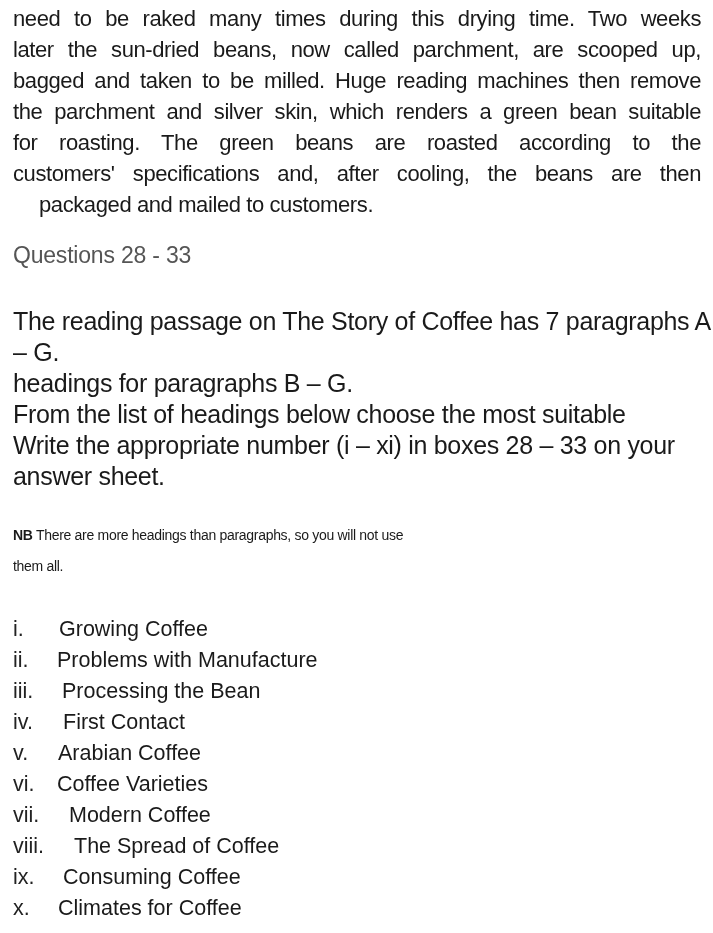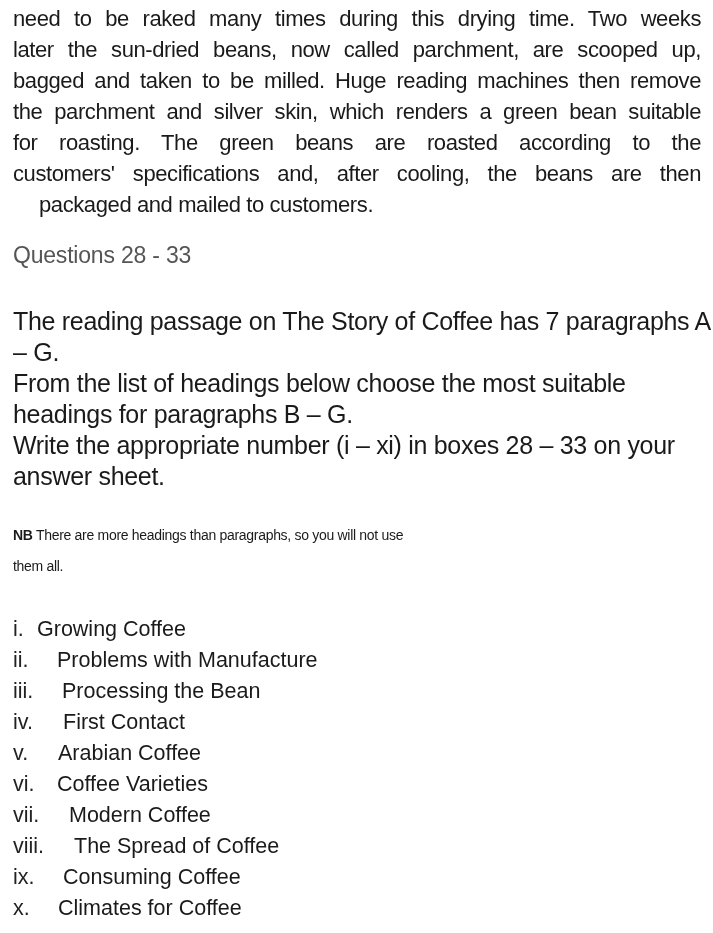--- a/index.html
+++ b/index.html
@@ -52,35 +52,35 @@
     <span class="justify">for roasting. The green beans are roasted according to the</span>
     <span class="justify">customers' specifications and, after cooling, the beans are then</span>
     <span class="line">packaged and mailed to customers.</span>
   </div>
 
   <div class="heading">Questions 28 - 33</div>
 
   <div class="instr">
     <span>The reading passage on The Story of Coffee has 7 paragraphs A</span>
     <span>– G.</span>
+    <span>headings for paragraphs B – G.</span>
     <span>From the list of headings below choose the most suitable</span>
-    <span>headings for paragraphs B – G.</span>
     <span>Write the appropriate number (i – xi) in boxes 28 – 33 on your</span>
     <span>answer sheet.</span>
   </div>
 
   <div class="nb">
     <div style="white-space:nowrap;"><b>NB</b><span> There are more headings than paragraphs, so you will not use</span></div>
     <div>them all.</div>
   </div>
 
   <div class="list">
     <div class="item">
         <span class="num">i.</span>
-        <span class="txt" style="left:24px;">Growing Coffee</span>
+        <span class="txt" style="left:46px;">Growing Coffee</span>
       </div>
     <div class="item">
         <span class="num">ii.</span>
         <span class="txt" style="left:44px;">Problems with Manufacture</span>
       </div>
     <div class="item">
         <span class="num">iii.</span>
         <span class="txt" style="left:49px;">Processing the Bean</span>
       </div>
     <div class="item">

